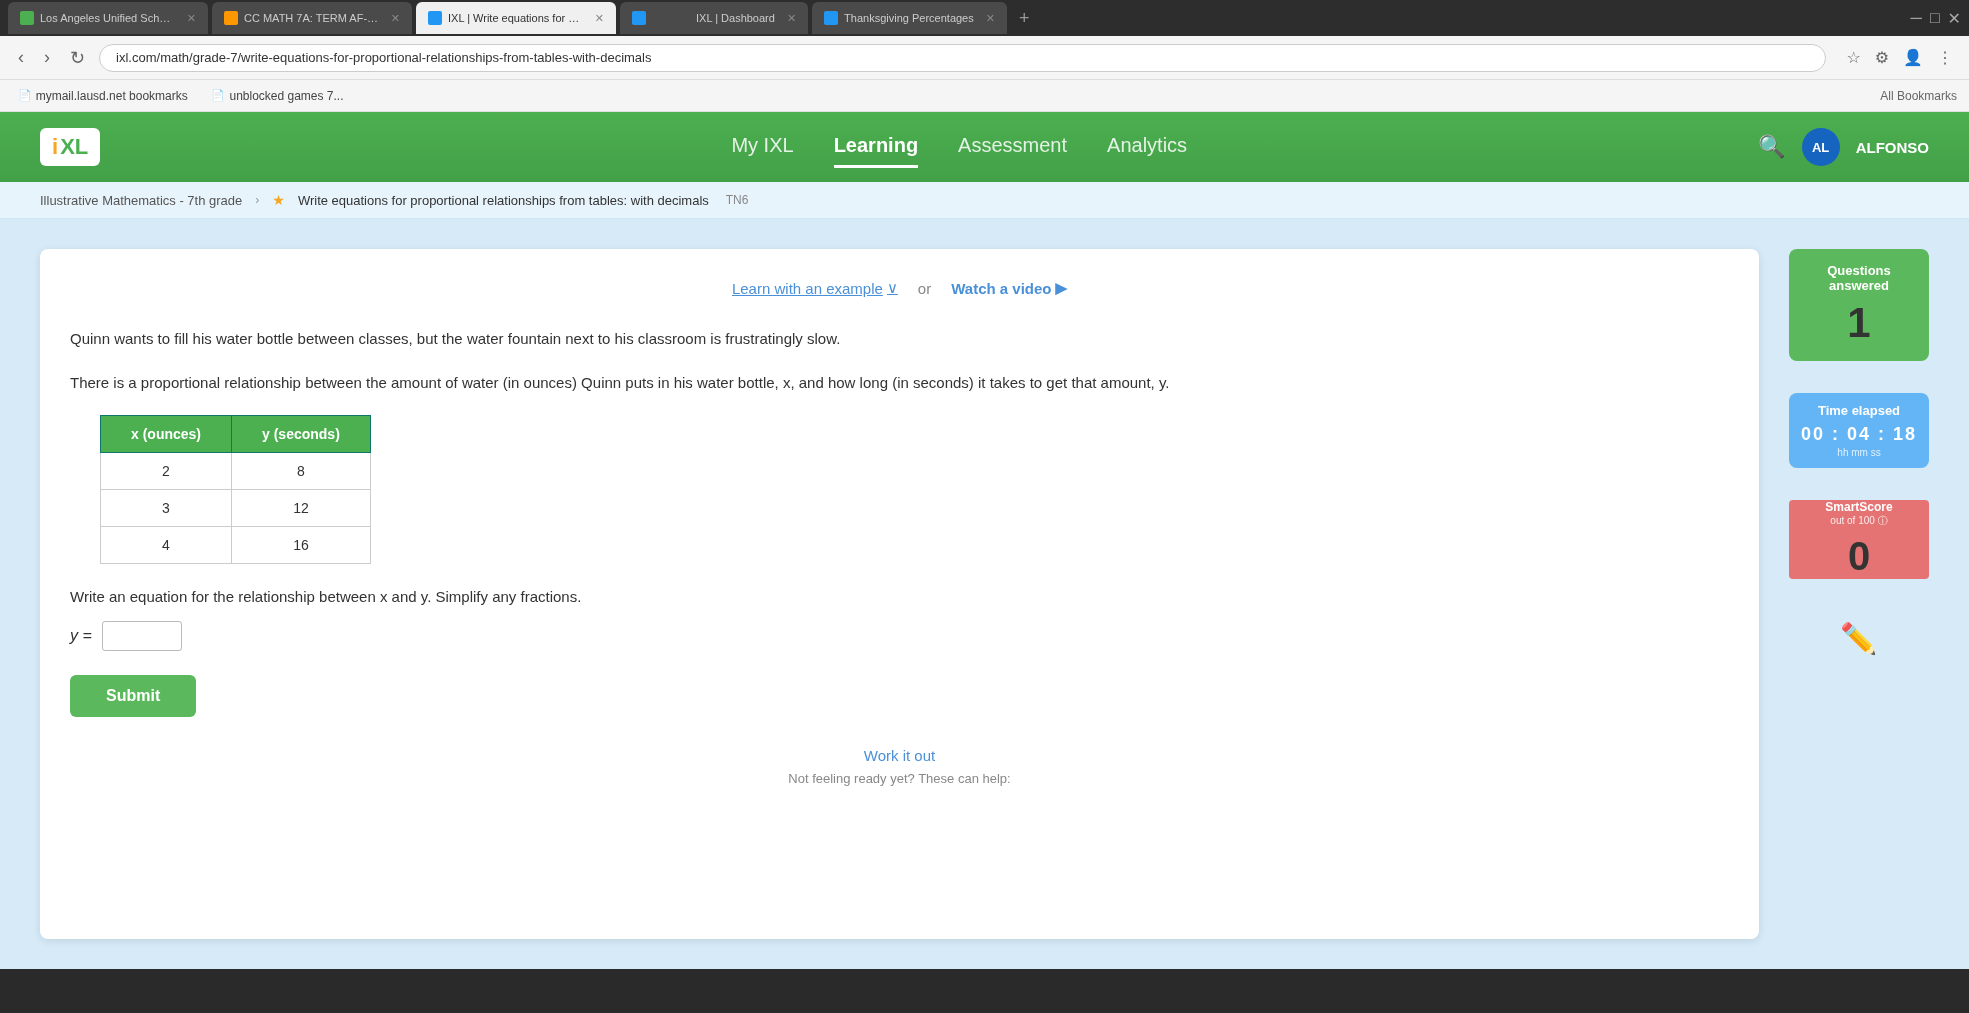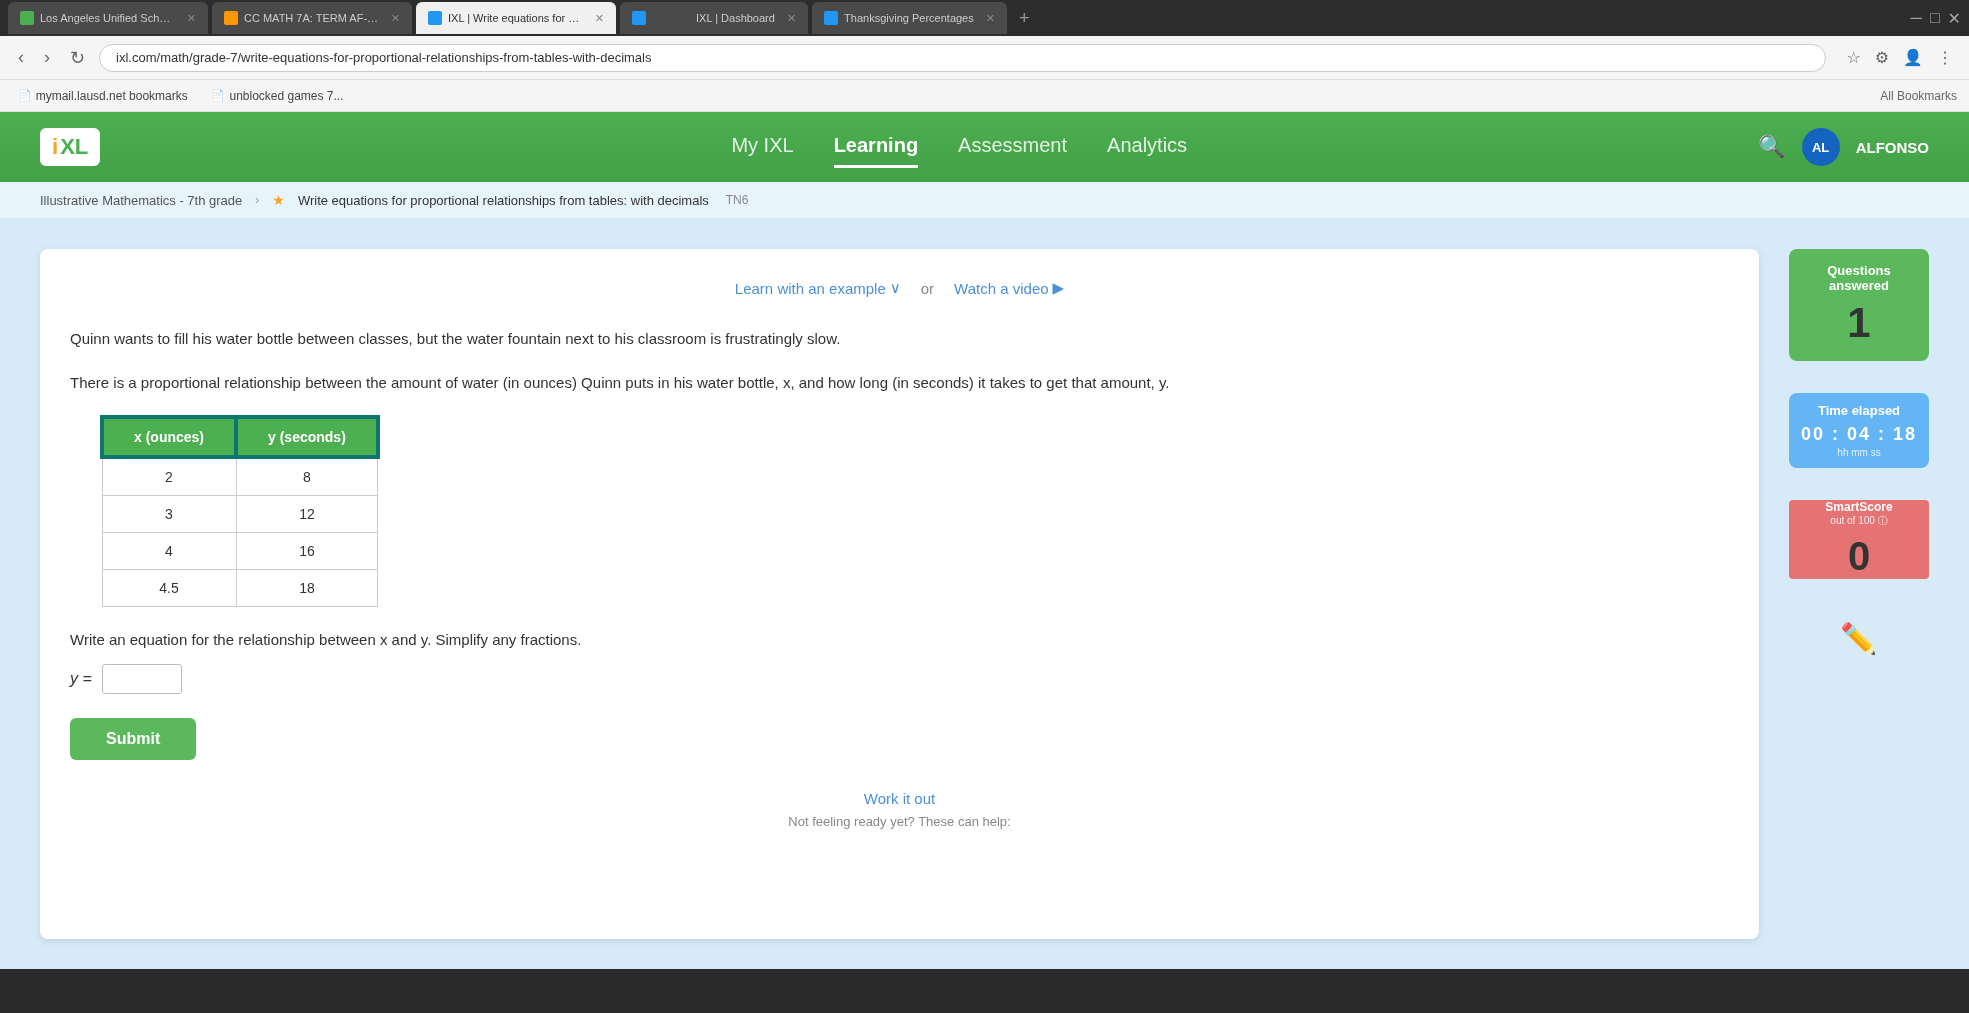--- a/index.html
+++ b/index.html
@@ -48,30 +48,30 @@
     .breadcrumb-star { color: #f5a623; font-size: 14px; cursor: pointer; }
     .breadcrumb-current { color: #333; font-weight: 500; }
     .breadcrumb-code { color: #888; font-size: 12px; margin-left: 4px; }
 
     
     .main-content { background: #d6eaf8; min-height: 750px; padding: 30px 40px; display: flex; gap: 30px; }
     .question-area { flex: 1; background: white; border-radius: 8px; padding: 30px; box-shadow: 0 2px 8px rgba(0,0,0,0.1); min-height: 600px; }
 
     
     .learn-bar { display: flex; align-items: center; justify-content: center; gap: 20px; margin-bottom: 30px; font-size: 15px; color: #555; }
-    .learn-link { color: #4a90d9; cursor: pointer; display: flex; align-items: flex-end; gap: 4px; }
+    .learn-link { color: #4a90d9; cursor: pointer; display: flex; align-items: flex-end; gap: 4px; text-decoration: underline; }
     .or-text { color: #888; }
-    .watch-link { color: #4a90d9; cursor: pointer; display: flex; align-items: center; gap: 4px; }
+    .watch-link { color: #4a90d9; cursor: pointer; display: flex; align-items: center; gap: 4px; font-weight: bold; }
 
     
     .problem-text { font-size: 15px; color: #333; line-height: 1.6; margin-bottom: 20px; }
 
     
     .data-table { border-collapse: collapse; margin: 20px 0 20px 30px; }
-    .data-table th { background: #4caf50; color: white; padding: 10px 30px; font-size: 14px; font-weight: 600; border: 4px solid #0f766e; text-align: center; }
+    .data-table th { background: #4caf50; color: white; padding: 10px 30px; font-size: 14px; font-weight: 600; border: 1px solid #0f766e; text-align: center; }
     .data-table td { padding: 10px 30px; font-size: 14px; border: 1px solid #ccc; text-align: center; color: #333; background: white; }
 
     
     .equation-area { margin-top: 24px; font-size: 15px; color: #333; }
     .equation-label { margin-bottom: 16px; }
     .equation-input-row { display: flex; align-items: center; gap: 10px; margin-top: 12px; }
     .equation-input-row .y-eq { font-style: italic; font-size: 16px; }
     .answer-input { border: 1px solid #bbb; border-radius: 3px; padding: 4px 8px; width: 80px; font-size: 15px; height: 30px; }
 
     
@@ -226,24 +226,20 @@
               <td>8</td>
             </tr>
             <tr>
               <td>3</td>
               <td>12</td>
             </tr>
             <tr>
               <td>4</td>
               <td>16</td>
             </tr>
-            <tr>
-              <td>4.5</td>
-              <td>18</td>
-            </tr>
           </tbody>
       </table>
 
       
       <div class="equation-area">
         <div class="equation-label">Write an equation for the relationship between x and y. Simplify any fractions.</div>
         <div class="equation-input-row">
           <span class="y-eq">y =</span>
           <input class="answer-input" type="text" style="">
         </div>

